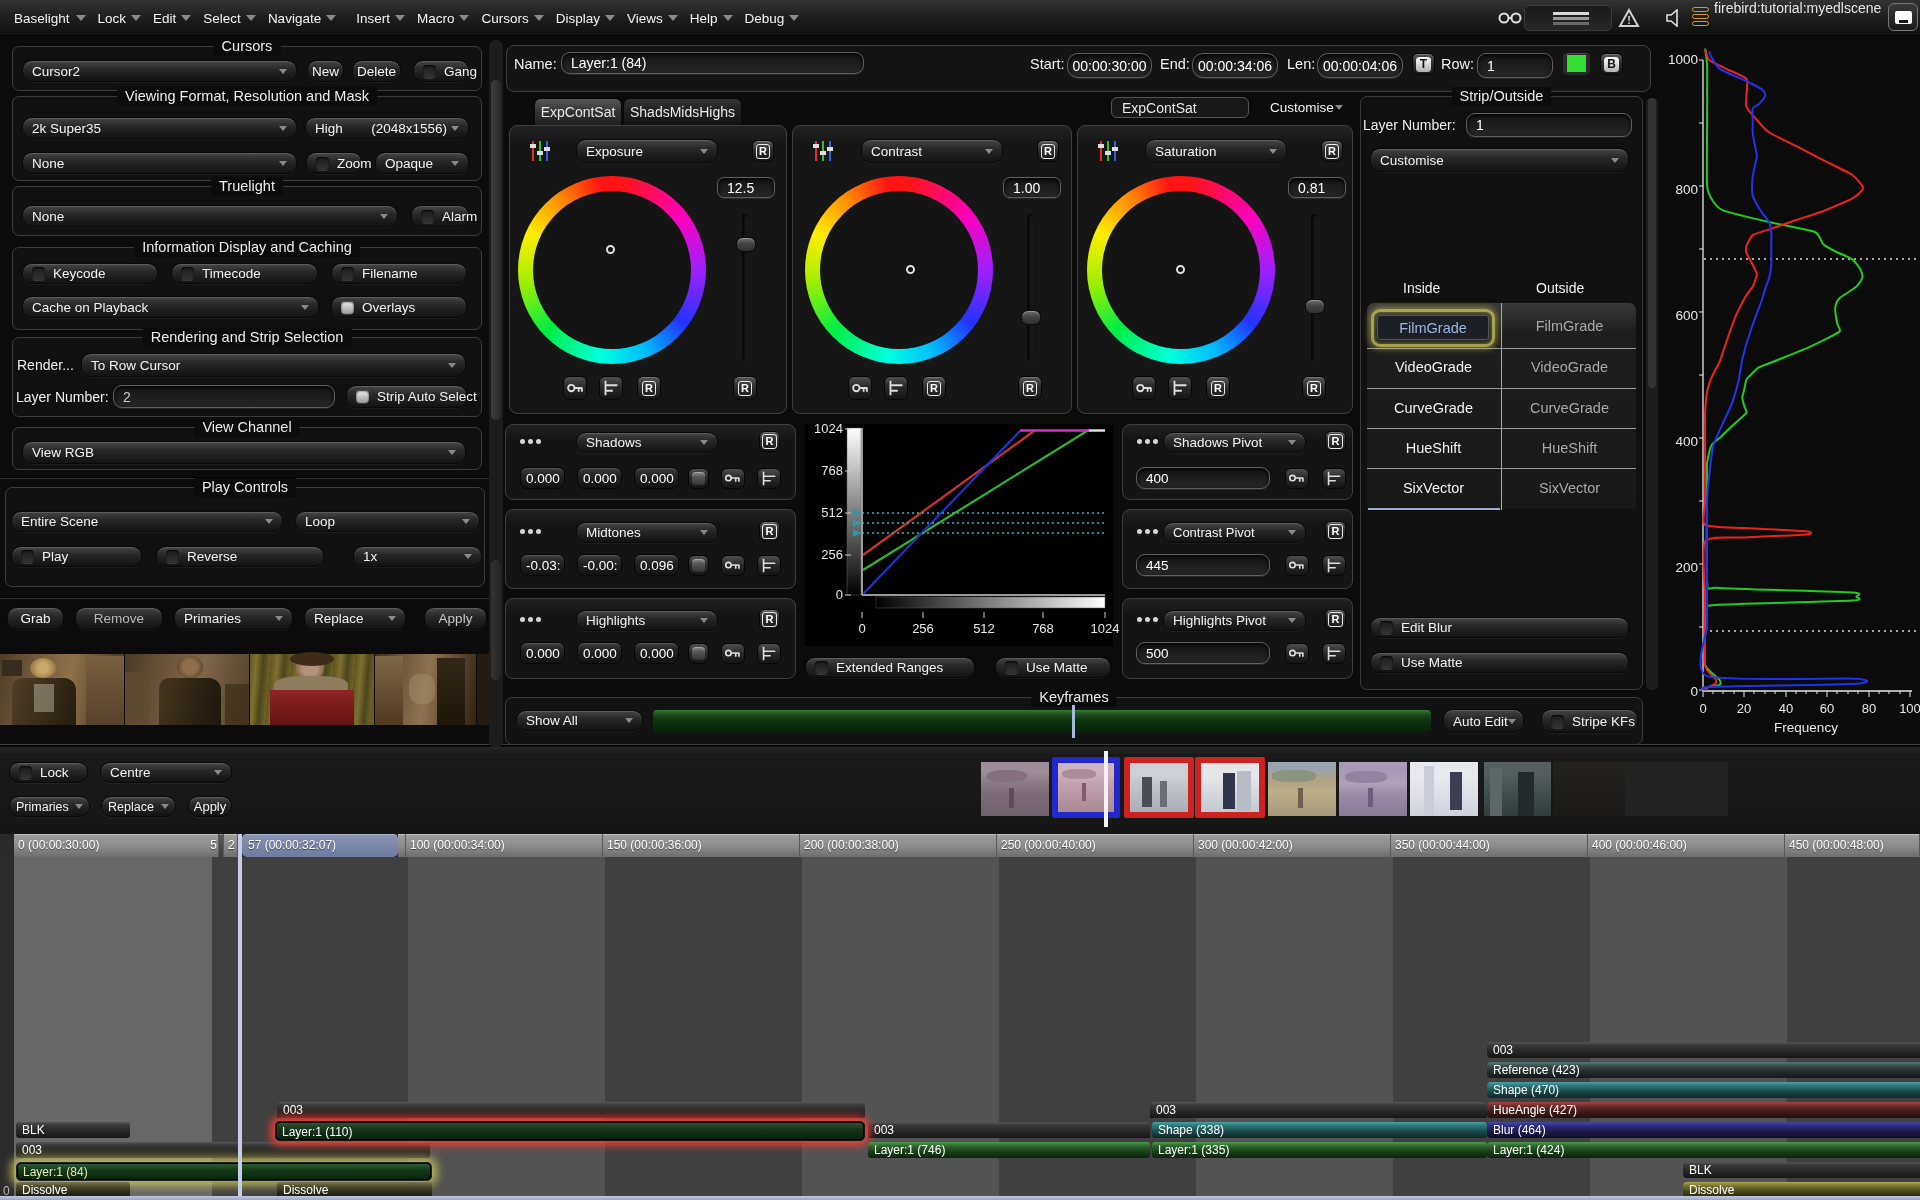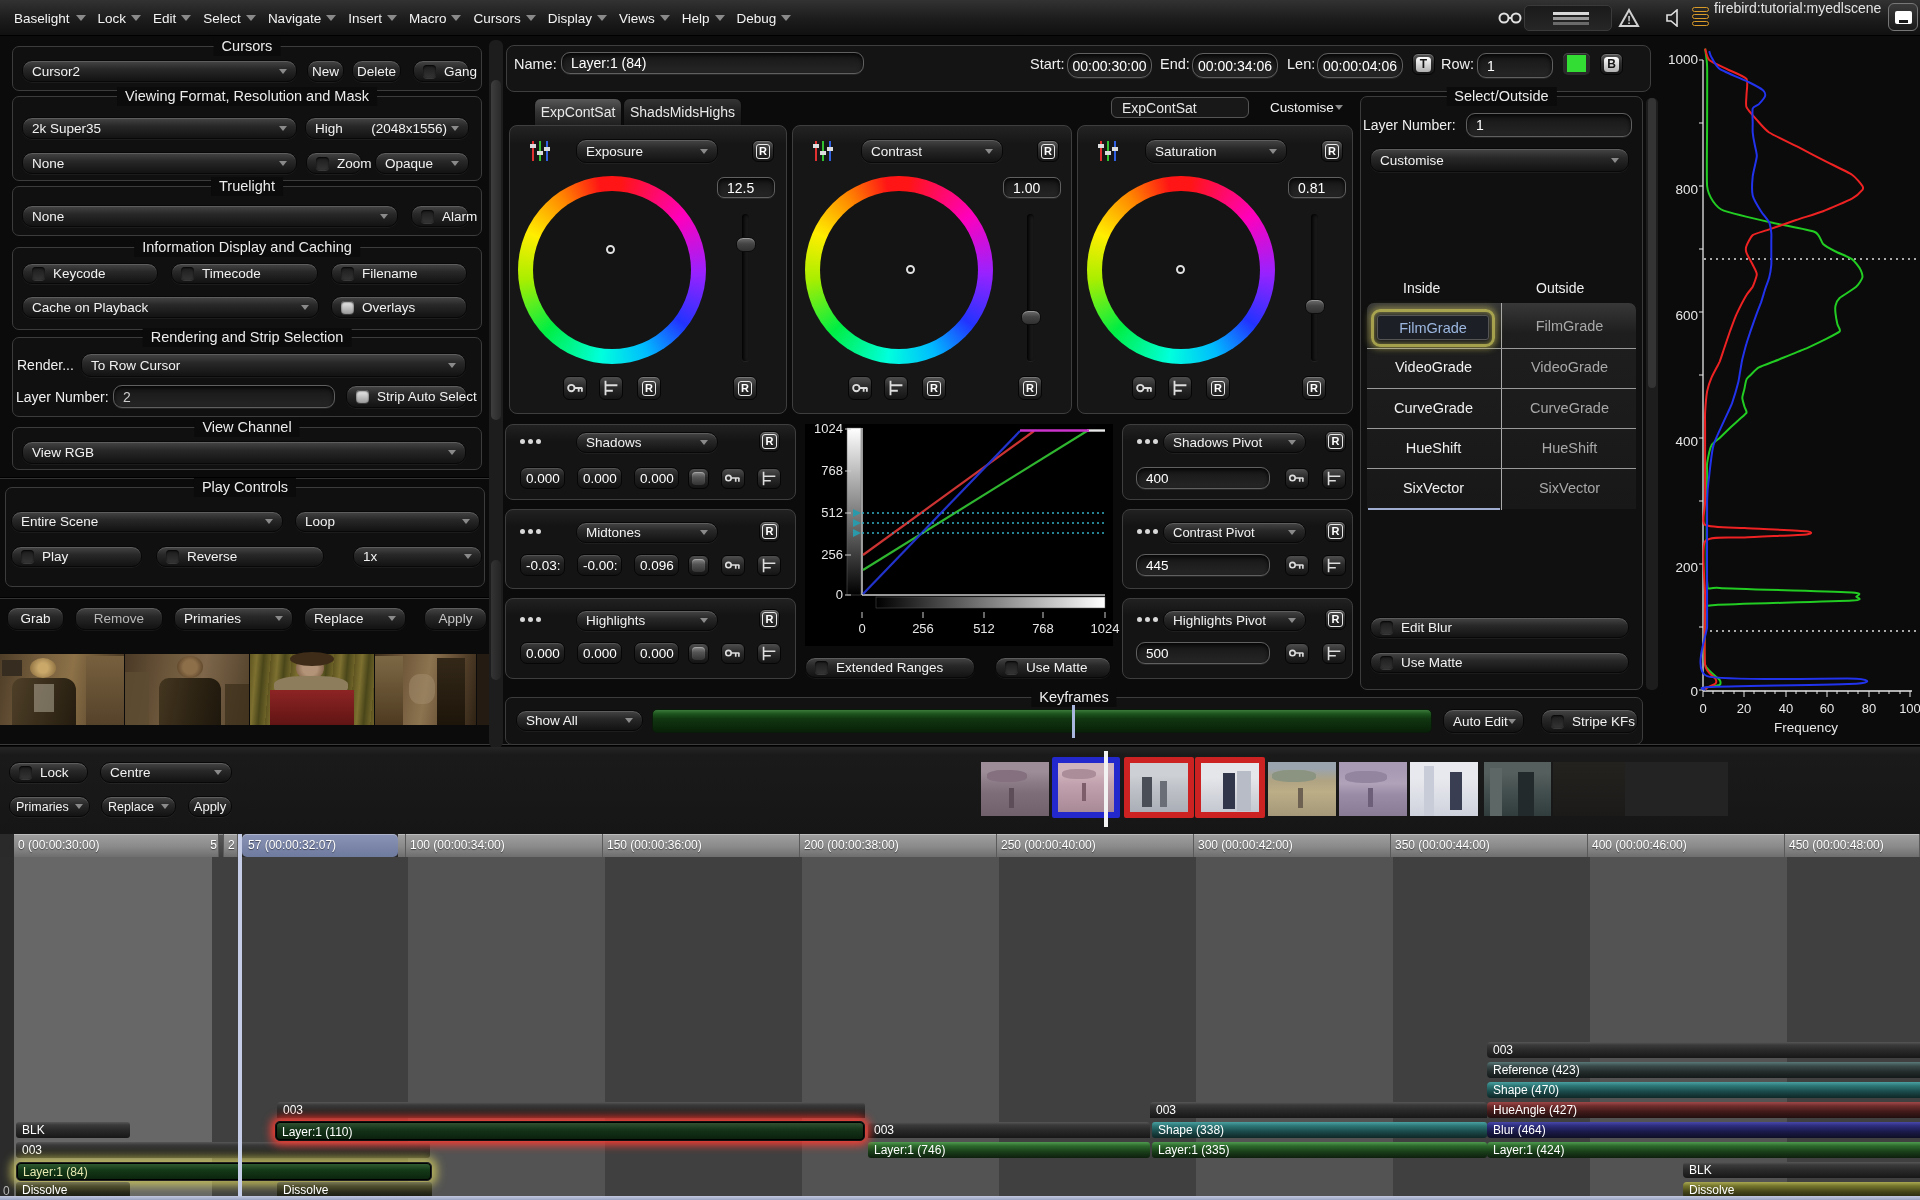--- a/index.html
+++ b/index.html
@@ -29,21 +29,21 @@
 <span style="margin-right:6px">Baselight</span>
         <i class="mcar"></i>
 <span style="margin:0 5px 0 12px">Lock</span>
         <i class="mcar"></i>
 <span style="margin:0 5px 0 12px">Edit</span>
         <i class="mcar"></i>
 <span style="margin:0 5px 0 12px">Select</span>
         <i class="mcar"></i>
 <span style="margin:0 5px 0 12px">Navigate</span>
         <i class="mcar"></i>
-<span style="margin:0 5px 0 12px">Insert</span>
+<span style="margin:0 5px 0 20px">Insert</span>
         <i class="mcar"></i>
 <span style="margin:0 5px 0 12px">Macro</span>
         <i class="mcar"></i>
 <span style="margin:0 5px 0 12px">Cursors</span>
         <i class="mcar"></i>
 <span style="margin:0 5px 0 12px">Display</span>
         <i class="mcar"></i>
 <span style="margin:0 5px 0 12px">Views</span>
         <i class="mcar"></i>
 <span style="margin:0 5px 0 12px">Help</span>
@@ -522,21 +522,21 @@
 <div class="grp" style="left:505px;top:697px;width:1138px;height:48px;background:#121212">
       <div class="ttl">Keyframes</div>
     </div>
 <div class="dd" style="left:516px;top:710px;width:127px;height:21px">Show All<i class="car"></i></div>
 <div class="abs" style="left:652px;top:709px;width:780px;height:24px;border-radius:5px;background:linear-gradient(#3a7a3a 0,#1c521c 4px,#113611 40%,#082008 100%);border:1px solid #0a1a0a"></div>
 <div class="abs" style="left:1072px;top:705px;width:3px;height:33px;background:#aab8e0"></div>
 <div class="dd" style="left:1443px;top:709px;width:81px;height:24px;font-size:13.5px">Auto Edit<i class="car"></i></div>
 <div class="chk" style="left:1541px;top:709px;width:97px;height:24px;font-size:13.5px"><i class="ind"></i>Stripe KFs</div>
 
 <div class="grp" style="left:1360px;top:96px;width:283px;height:594px">
-      <div class="ttl">Select/Outside</div>
+      <div class="ttl">Strip/Outside</div>
     </div>
 <div class="lbl" style="left:1363px;top:117px">Layer Number:</div>
 <div class="inp" style="left:1466px;top:113px;width:166px;height:24px">1</div>
 <div class="dd" style="left:1370px;top:148px;width:259px;height:24px">Customise<i class="car"></i></div>
 <div class="lbl" style="left:1403px;top:280px">Inside</div>
 <div class="lbl" style="left:1536px;top:280px">Outside</div>
 <div class="abs" style="left:1366px;top:302px;width:271px;height:208px;background:linear-gradient(#383838,#1e1e1e 30px,#181818);border:1px solid #101010;border-radius:8px 8px 0 0"></div>
 <div class="abs" style="left:1501px;top:303px;width:1px;height:207px;background:#aaa"></div>
 <div class="abs" style="left:1367px;top:348px;width:269px;height:1px;background:#9a9a9a"></div>
 <div class="abs" style="left:1367px;top:388px;width:269px;height:1px;background:#9a9a9a"></div>

